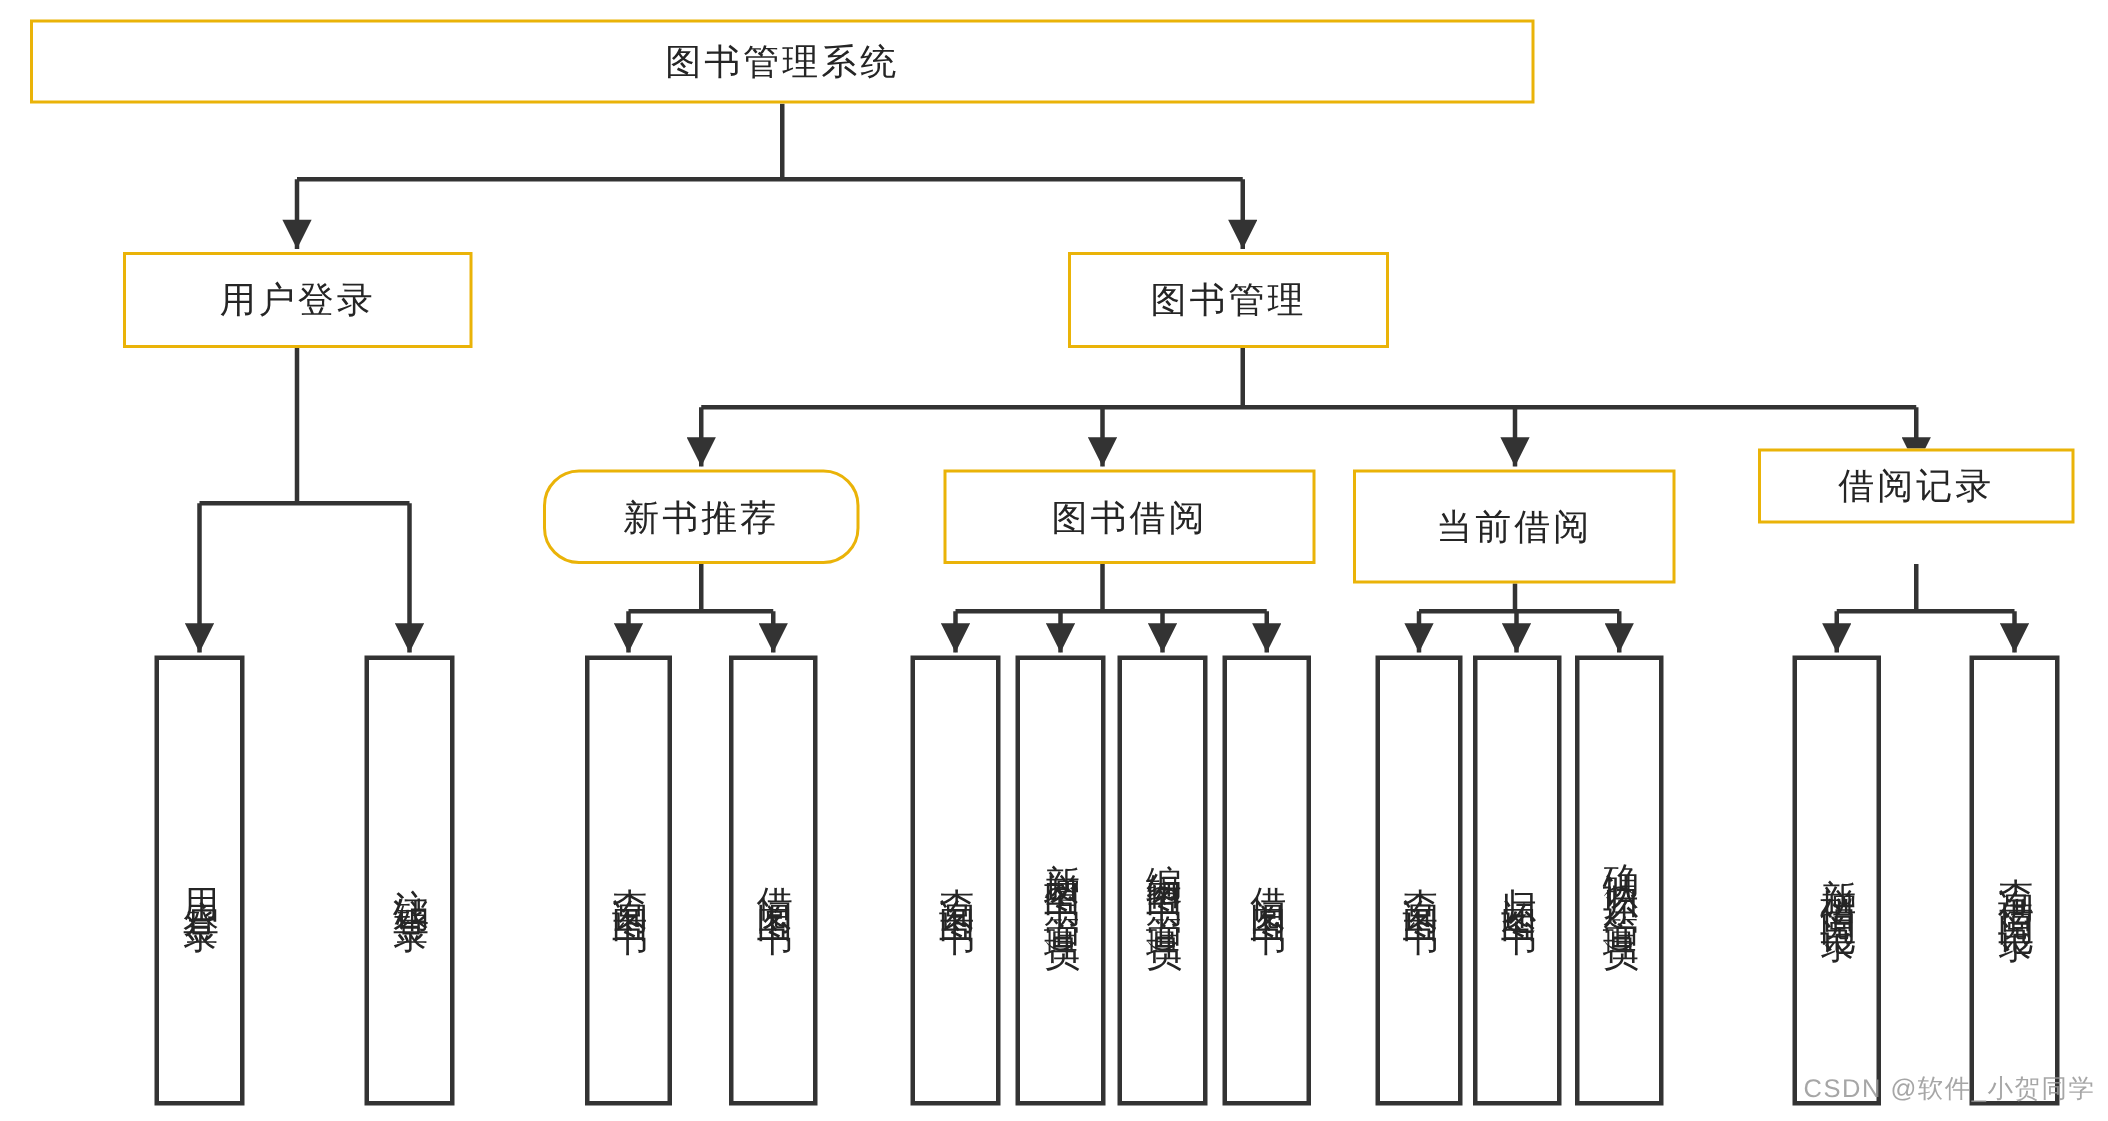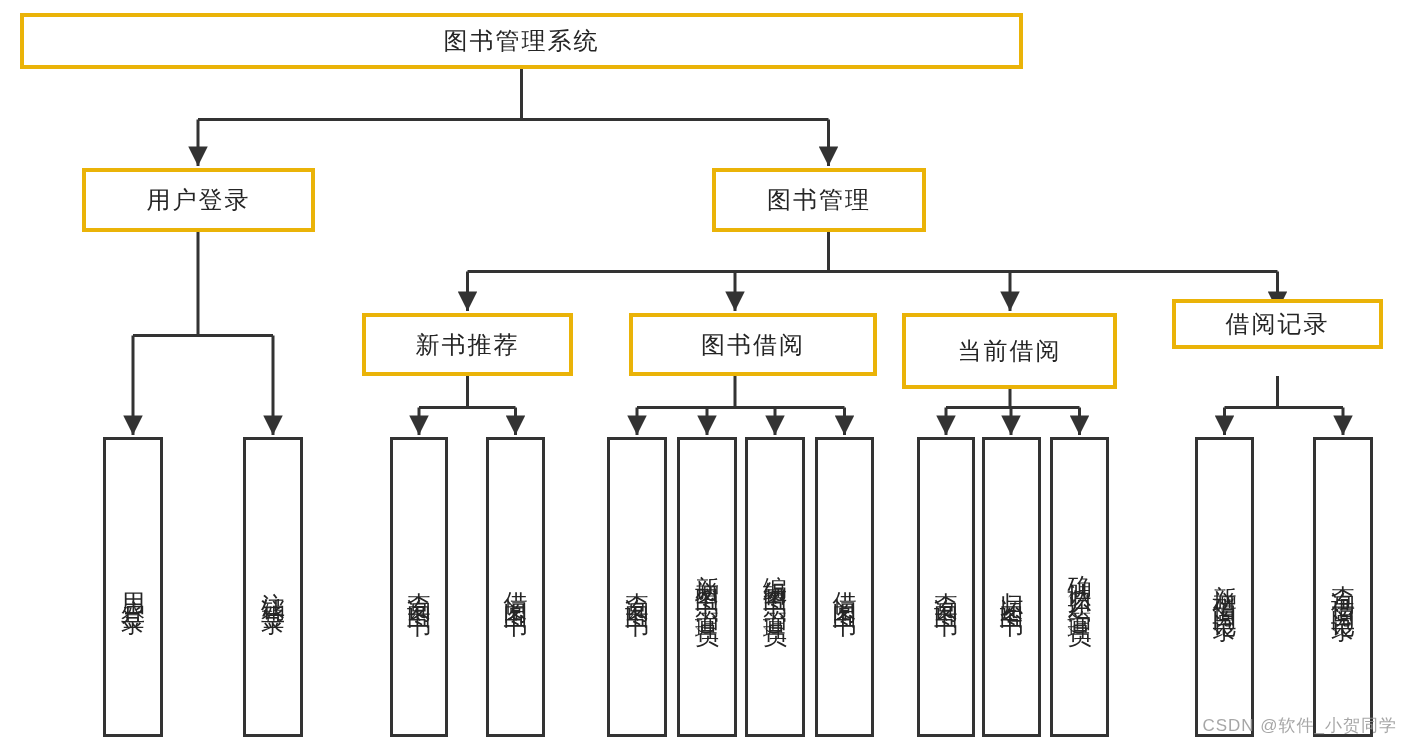--- a/index.html
+++ b/index.html
@@ -16,21 +16,21 @@
     overflow: hidden;
   }
   #connectors {
     position: absolute;
     left: 0; top: 0;
     width: 1405px; height: 747px;
   }
   .hnode {
     position: absolute;
     box-sizing: border-box;
-    border: 4px solid #eab308;
+    border: 2px solid #eab308;
     background: #ffffff;
     display: flex;
     align-items: center;
     justify-content: center;
     font-size: 24px;
     color: #252525;
     letter-spacing: 2px;
     white-space: nowrap;
   }
   .vnode {
@@ -117,21 +117,21 @@
     <span>图书管理系统</span>
   </div>
 
   <div class="hnode" style="left:82px; top:168px; width:233px; height:64px;">
     <span>用户登录</span>
   </div>
   <div class="hnode" style="left:712px; top:168px; width:214px; height:64px;font-family:Liberation Serif, serif;">
     <span>图书管理</span>
   </div>
 
-  <div class="hnode" style="left:362px; top:313px; width:211px; height:63px;">
+  <div class="hnode" style="left:362px; top:313px; width:211px; height:63px;border-radius:24px;">
     <span>新书推荐</span>
   </div>
   <div class="hnode" style="left:629px; top:313px; width:248px; height:63px;">
     <span>图书借阅</span>
   </div>
   <div class="hnode" style="left:902px; top:313px; width:215px; height:76px;">
     <span>当前借阅</span>
   </div>
   <div class="hnode" style="left:1172px; top:299px; width:211px; height:50px;">
     <span>借阅记录</span>

